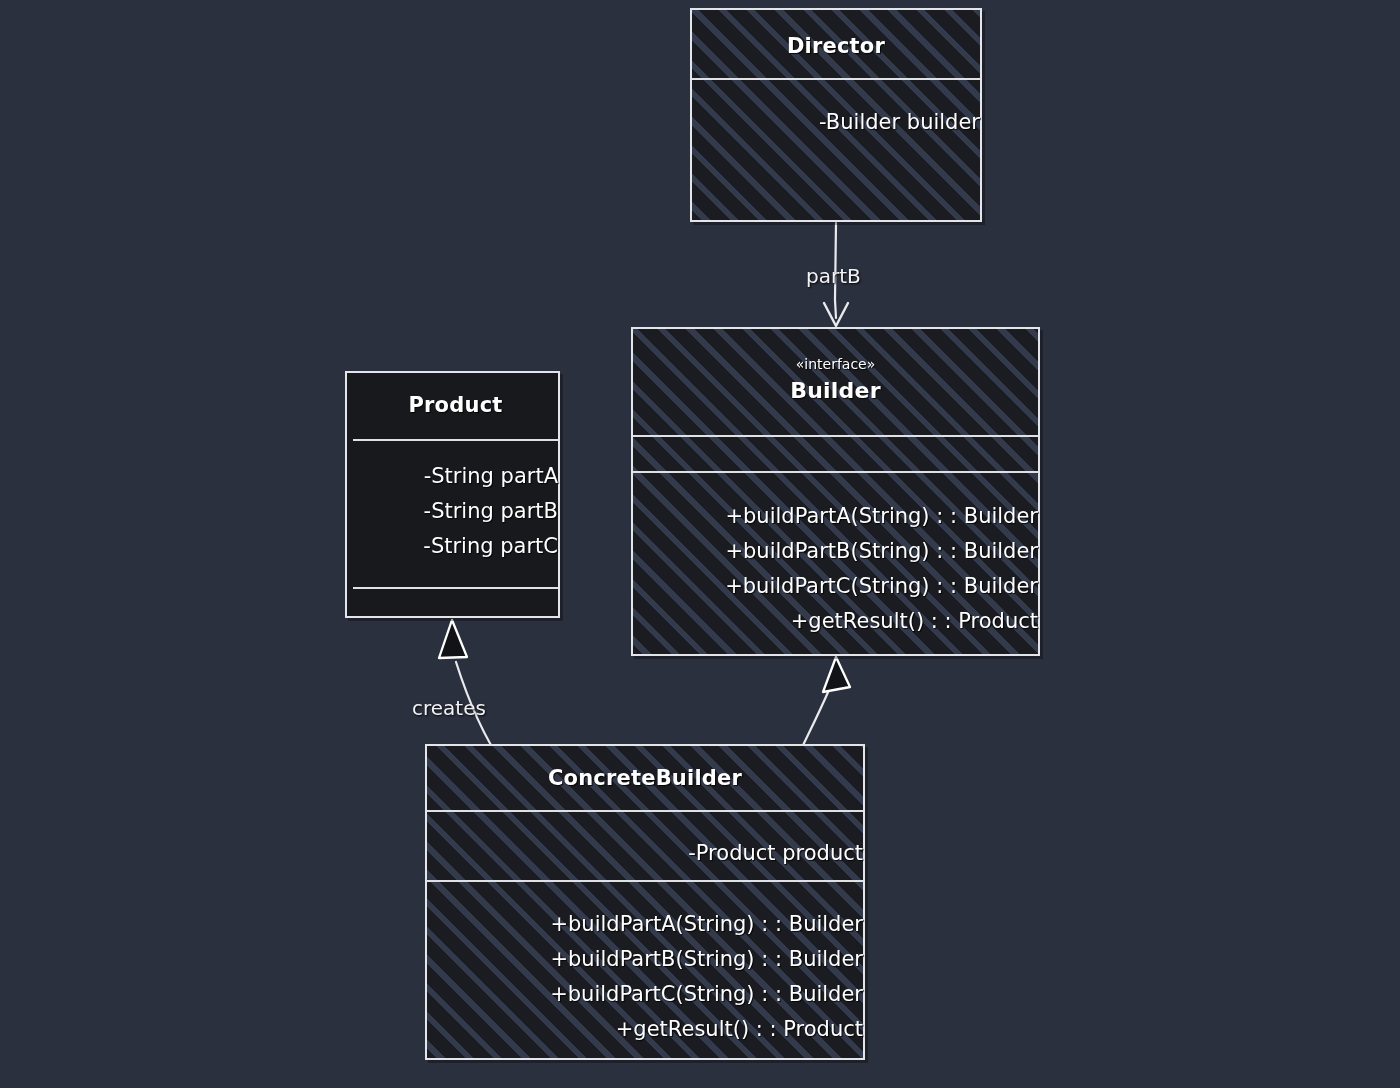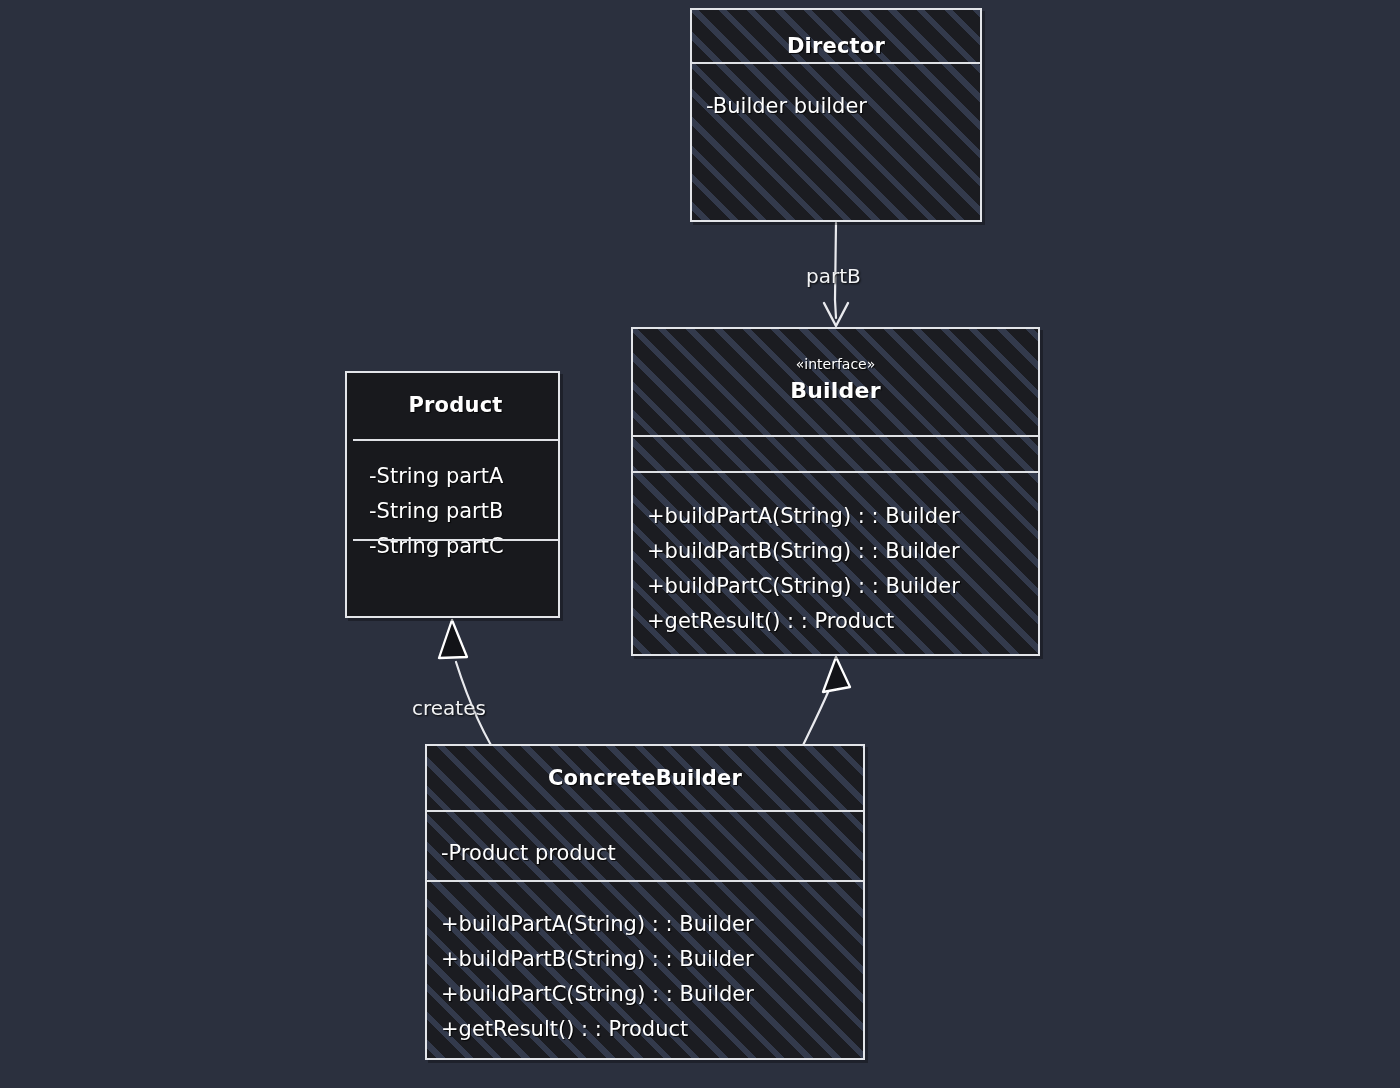--- a/index.html
+++ b/index.html
@@ -57,47 +57,47 @@
     font-weight: bold;
     letter-spacing: 0.2px;
     text-shadow: 1px 1px 1px rgba(0,0,0,.85);
   }
   .cls-stereotype {
     text-align: center;
     font-weight: normal;
     text-shadow: 1px 1px 1px rgba(0,0,0,.85);
   }
   .member {
-    text-align: left;
+    text-align: right;
     white-space: pre;
     text-shadow: 1px 1px 1px rgba(0,0,0,.85);
   }
 
   
   #box-director {
     left: 690px; top: 8px; width: 292px; height: 214px;
   }
-  #box-director .c-title   { height: 52px; padding-top: 24px; font-size: 21px; }
+  #box-director .c-title   { height: 68px; padding-top: 24px; font-size: 21px; }
   #box-director .c-attrs   { height: 69px; padding: 25px 0 0 14px; font-size: 21px; }
   #box-director .c-methods { height: 69px; padding: 25px 0 0 14px; font-size: 21px; }
 
   #box-builder {
     left: 631px; top: 327px; width: 409px; height: 329px;
   }
   #box-builder .c-title   { height: 106px; padding-top: 27px; }
   #box-builder .c-title .cls-stereotype { font-size: 14px; margin-bottom: 6px; }
   #box-builder .c-title .cls-title      { font-size: 22px; }
   #box-builder .c-attrs   { height: 36px; }
   #box-builder .c-methods { height: 183px; padding: 26px 0 0 14px; font-size: 21px; }
 
   #box-product {
     left: 345px; top: 371px; width: 215px; height: 247px; padding-left: 6px;
   }
   #box-product .c-title   { height: 66px; padding-top: 20px; font-size: 21px; }
-  #box-product .c-attrs   { height: 100px; padding: 18px 0 0 16px; font-size: 21px; }
+  #box-product .c-attrs   { height: 148px; padding: 18px 0 0 16px; font-size: 21px; }
   #box-product .c-methods { height: 40px; }
 
   #box-concrete {
     left: 425px; top: 744px; width: 440px; height: 316px;
   }
   #box-concrete .c-title   { height: 64px; padding-top: 20px; font-size: 21px; }
   #box-concrete .c-attrs   { height: 70px; padding: 24px 0 0 14px; font-size: 21px; }
   #box-concrete .c-methods { height: 180px; padding: 25px 0 0 14px; font-size: 21px; }
 
   .member-line { line-height: 35px; }

